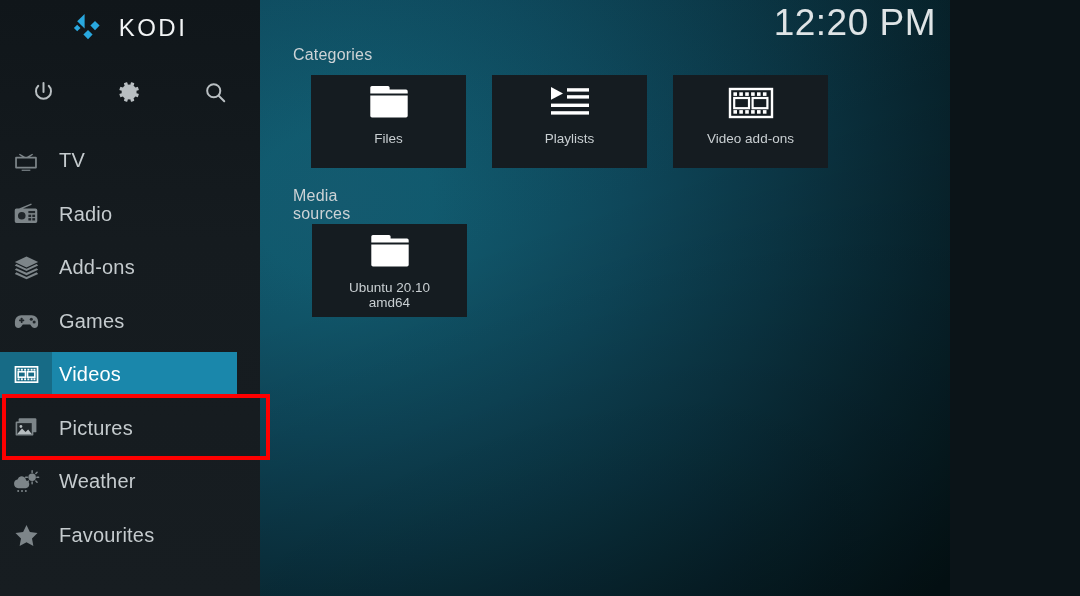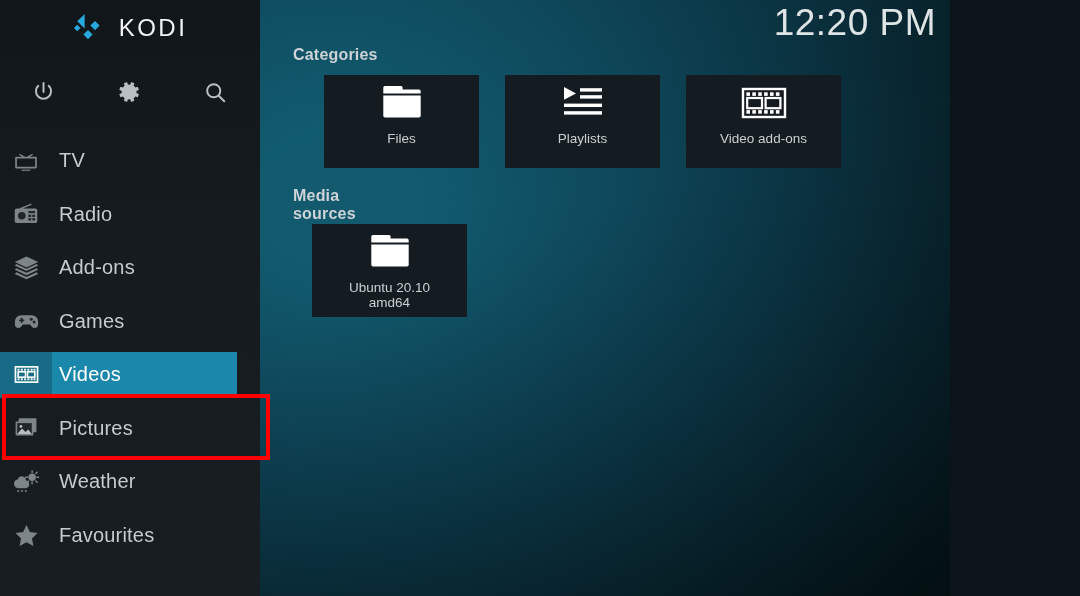--- a/index.html
+++ b/index.html
@@ -94,21 +94,21 @@
     position:absolute; right:14px; top:2px;
     font-size:37px; color:#dfe4e6; font-weight:300;
     letter-spacing:.5px;
     z-index:4;
   }
 
   
   .content{ position:absolute; left:293px; top:0; z-index:2; }
 
   .section-label{
-    font-size:16px; color:#cdd3d6; font-weight:700;
+    font-size:16px; color:#cdd3d6; font-weight:400;
     letter-spacing:.2px;
   }
 
   .tile-row{ display:flex; gap:26px; }
   .tile{
     width:155px; height:93px;
     background:#151c21;
     display:flex; flex-direction:column;
     align-items:center; justify-content:flex-start;
     cursor:pointer;
@@ -116,21 +116,21 @@
   .tile-icon{
     height:56px; width:100%;
     display:flex; align-items:center; justify-content:center;
   }
   .tile-label{
     font-size:13.5px; color:#c9cfd2; text-align:center;
     line-height:15px; padding:0 6px;
   }
 
   #cat-label{ position:absolute; left:0; top:46px; }
-  #cat-tiles{ position:absolute; left:19px; top:75px;padding-left:12px; }
+  #cat-tiles{ position:absolute; left:6px; top:75px;padding-left:12px; }
   #ms-label{ position:absolute; left:0; top:187px; }
   #ms-tiles{ position:absolute; left:19px; top:224px; }
 </style>
 </head>
 <body>
 
 <div class="screen">
 
   <div class="sidebar">
 

